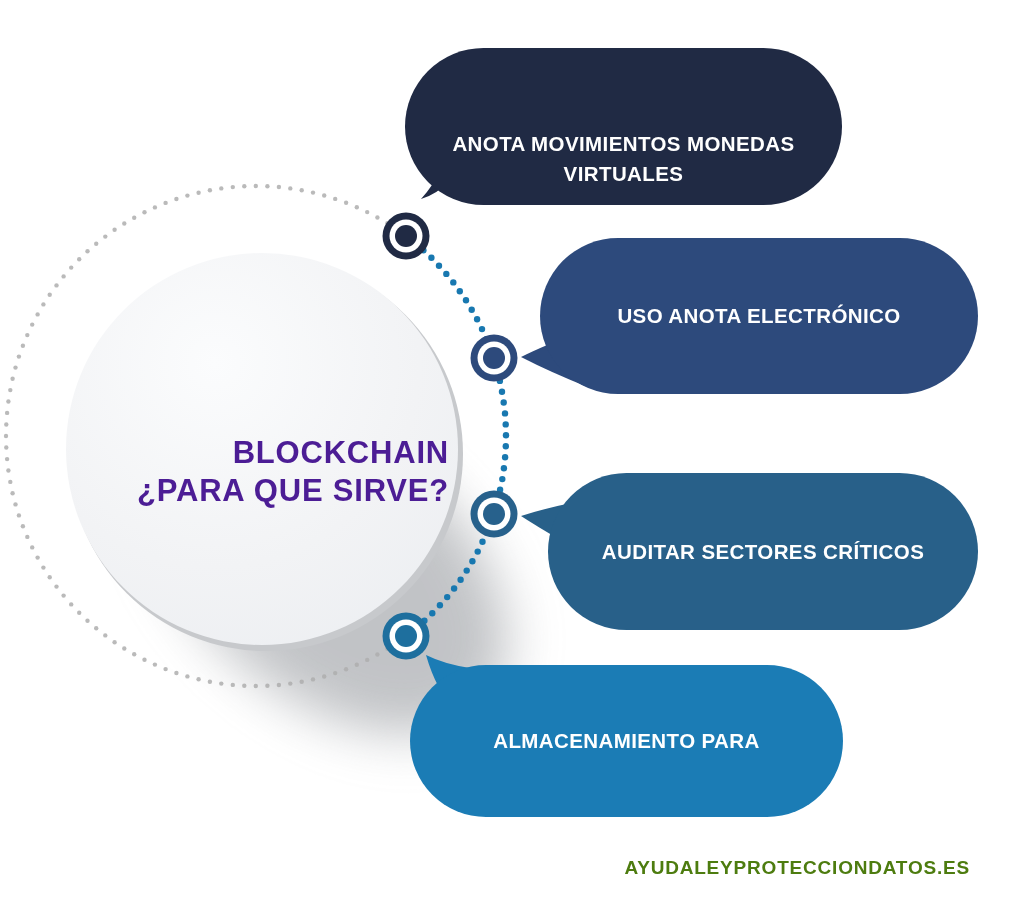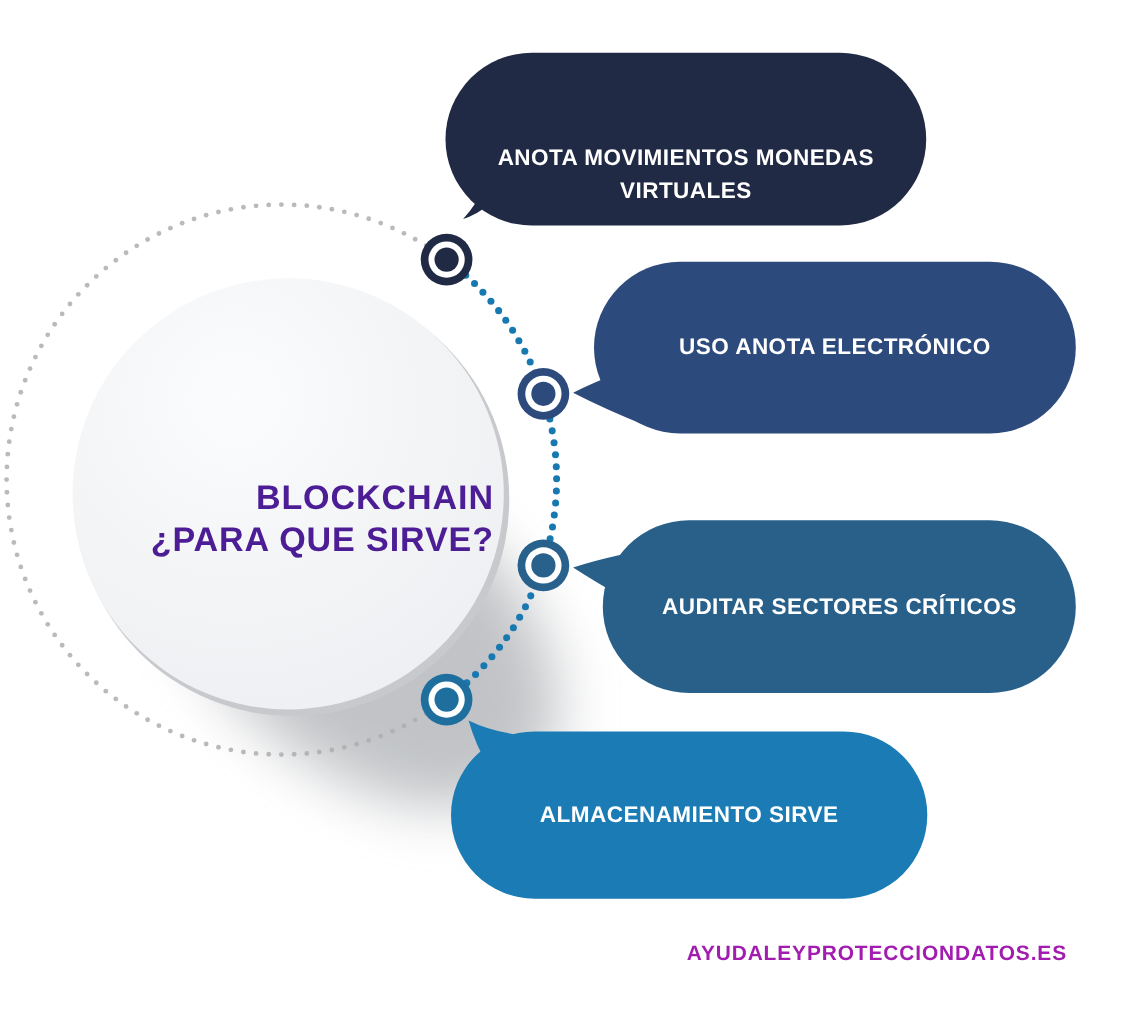--- a/index.html
+++ b/index.html
@@ -14,21 +14,21 @@
     letter-spacing:0.4px; line-height:1.45; white-space:pre-line;
     pointer-events:none;
   }
   .center-title {
     position:absolute; left:77px; top:391px; width:372px;
     text-align:right; color:#4c1d95; font-weight:700; font-size:31px;
     letter-spacing:0.8px; line-height:38px; white-space:pre-line;margin-top:43px;
   }
   .footer-brand {
     position:absolute; right:56px; top:857px;
-    color:#a21caf; font-weight:700; font-size:19px; letter-spacing:0.8px;
+    color:#4d7c0f; font-weight:700; font-size:19px; letter-spacing:0.8px;
   }
 </style>
 </head>
 <body>
 
 <div class="stage">
 
   <svg class="scene" width="1026" height="917" viewBox="0 0 1026 917">
     <defs>
       <radialGradient id="discGrad" cx="38%" cy="28%" r="80%">
@@ -230,16 +230,16 @@
     </g>
   </svg>
 
   <div class="center-title">BLOCKCHAIN
 ¿PARA QUE SIRVE?</div>
 
   <div class="bubble-label" style="left:405px; top:48px;  width:437px; height:157px;margin-top:32px;">ANOTA MOVIMIENTOS MONEDAS
 VIRTUALES</div>
   <div class="bubble-label" style="left:540px; top:238px; width:438px; height:156px;">USO ANOTA ELECTRÓNICO</div>
   <div class="bubble-label" style="left:548px; top:473px; width:430px; height:157px;">AUDITAR SECTORES CRÍTICOS</div>
-  <div class="bubble-label" style="left:410px; top:665px; width:433px; height:152px;">ALMACENAMIENTO SIRVE</div>
+  <div class="bubble-label" style="left:410px; top:665px; width:433px; height:152px;">ALMACENAMIENTO PARA</div>
 
   <div class="footer-brand">AYUDALEYPROTECCIONDATOS.ES</div>
 </div>
 
 </body></html>

